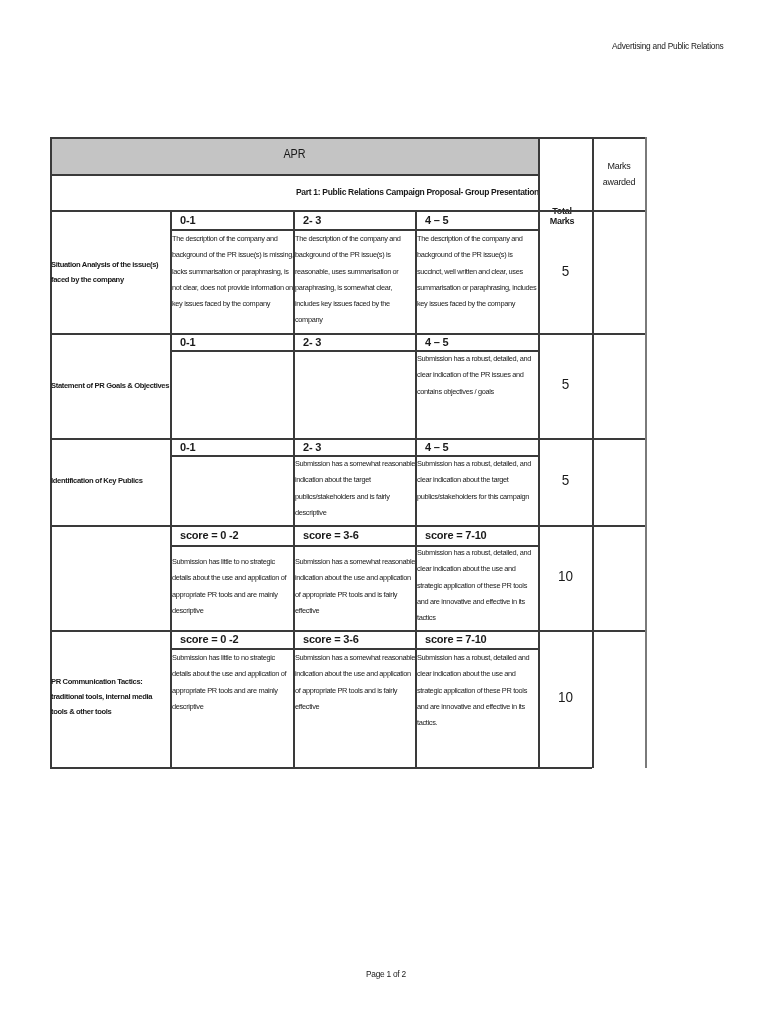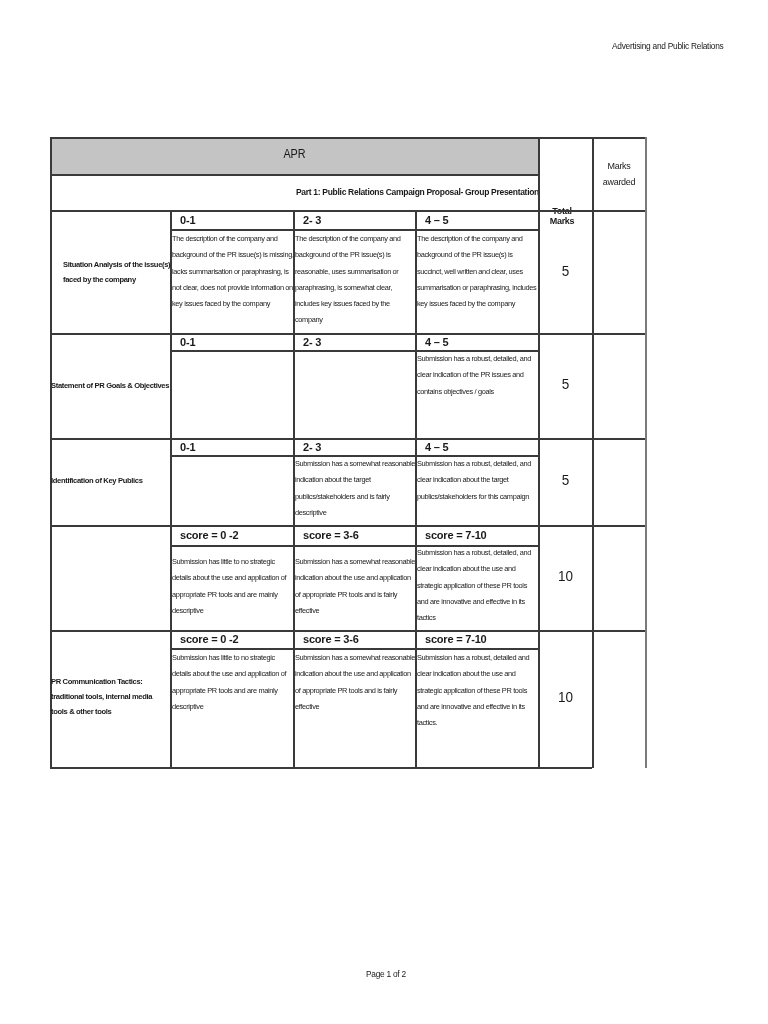--- a/index.html
+++ b/index.html
@@ -85,21 +85,21 @@
   <div class="line-v" style="left:488px;top:0;height:631px;"></div>
   <div class="line-v" style="left:542px;top:0;height:631px;"></div>
   <div class="line-v light" style="left:595px;top:0;height:631px;"></div>
 
   <div class="line-h" style="left:120px;top:92px;width:369px;"></div>
   <div class="line-h" style="left:120px;top:213px;width:369px;"></div>
   <div class="line-h" style="left:120px;top:318px;width:369px;"></div>
   <div class="line-h" style="left:120px;top:408px;width:369px;"></div>
   <div class="line-h" style="left:120px;top:511px;width:369px;"></div>
 
-  <div class="crit-label" style="top:120px;margin-left:12px;">Situation Analysis of the issue(s) faced by the company</div>
+  <div class="crit-label" style="top:120px;">Situation Analysis of the issue(s) faced by the company</div>
   <div class="range" style="left:130px;top:77px;">0-1</div>
   <div class="range" style="left:253px;top:77px;">2- 3</div>
   <div class="range" style="left:375px;top:77px;">4 – 5</div>
   <div class="desc" style="left:122px;top:94px;">The description of the company and background of the PR issue(s) is missing, lacks summarisation or paraphrasing, is not clear, does not provide information on key issues faced by the company</div>
   <div class="desc" style="left:245px;top:94px;">The description of the company and background of the PR issue(s) is reasonable, uses summarisation or paraphrasing, is somewhat clear, includes key issues faced by the company</div>
   <div class="desc" style="left:367px;top:94px;">The description of the company and background of the PR issue(s) is succinct, well written and clear, uses summarisation or paraphrasing, includes key issues faced by the company</div>
   <div class="total-val" style="top:125px;">5</div>
   <div class="awarded-cell" style="top:74px;height:122px;"></div>
 
   <div class="crit-label" style="top:241px;">Statement of PR Goals &amp; Objectives</div>

